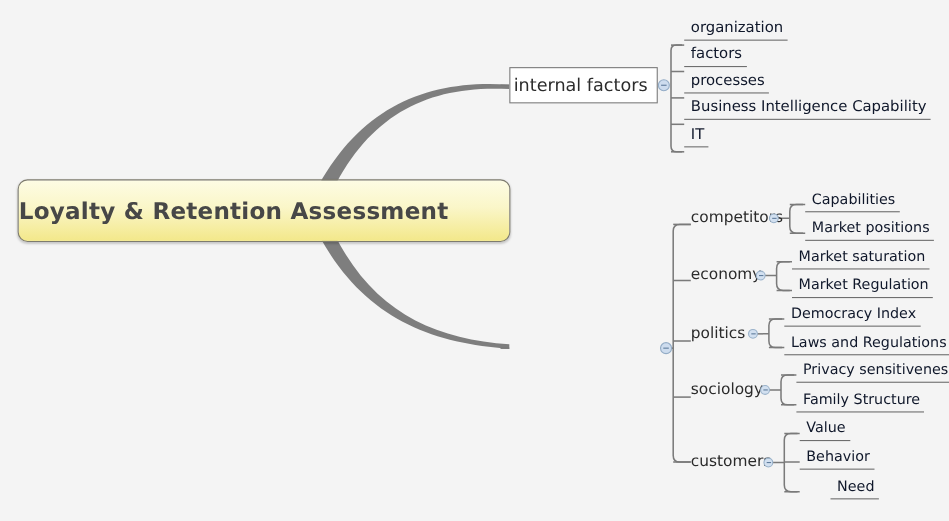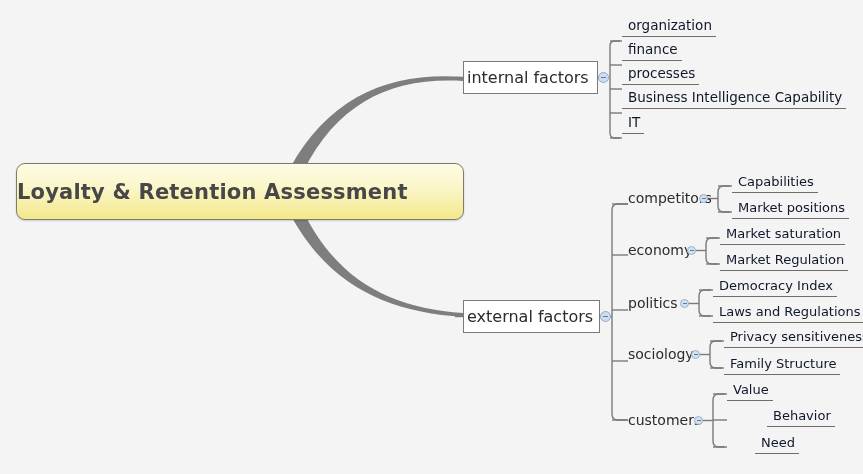--- a/index.html
+++ b/index.html
@@ -182,28 +182,25 @@
   <div class="root-node">
     <span class="root-label">Loyalty &amp; Retention Assessment</span>
   </div>
 
   <div class="branch-box" id="branch-internal">
     <span class="branch-label">internal factors</span>
   </div>
   <div class="toggle" style="left:598px; top:72px;"></div>
 
   <div class="leaf" style="left:622px; top:18px;">organization</div>
-  <div class="leaf" style="left:622px; top:42px;">finance</div>
+  <div class="leaf" style="left:622px; top:42px;">factors</div>
   <div class="leaf" style="left:622px; top:66px;">processes</div>
   <div class="leaf" style="left:622px; top:90px;">Business Intelligence Capability</div>
   <div class="leaf" style="left:622px; top:115px;">IT</div>
 
-  <div class="branch-box" id="branch-external">
-    <span class="branch-label">external factors</span>
-  </div>
   <div class="toggle" style="left:600px; top:311px;"></div>
 
   <div class="cat-label" style="left:628px; top:190px;">competitors</div>
   <div class="toggle small" style="left:699px; top:194px;"></div>
   <div class="leaf lvl3" style="left:732px; top:174px;">Capabilities</div>
   <div class="leaf lvl3" style="left:732px; top:200px;">Market positions</div>
 
   <div class="cat-label" style="left:628px; top:242px;">economy</div>
   <div class="toggle small" style="left:687px; top:246px;"></div>
   <div class="leaf lvl3" style="left:720px; top:226px;">Market saturation</div>
@@ -215,16 +212,16 @@
   <div class="leaf lvl3" style="left:713px; top:304px;">Laws and Regulations</div>
 
   <div class="cat-label" style="left:628px; top:346px;">sociology</div>
   <div class="toggle small" style="left:691px; top:350px;"></div>
   <div class="leaf lvl3" style="left:724px; top:329px;">Privacy sensitiveness</div>
   <div class="leaf lvl3" style="left:724px; top:356px;">Family Structure</div>
 
   <div class="cat-label" style="left:628px; top:412px;">customers</div>
   <div class="toggle small" style="left:694px; top:416px;"></div>
   <div class="leaf lvl3" style="left:727px; top:382px;">Value</div>
-  <div class="leaf lvl3" style="left:727px; top:408px;margin-left:40px;">Behavior</div>
+  <div class="leaf lvl3" style="left:727px; top:408px;">Behavior</div>
   <div class="leaf lvl3" style="left:727px; top:435px;margin-left:28px;">Need</div>
 
 </div>
 
 </body></html>

